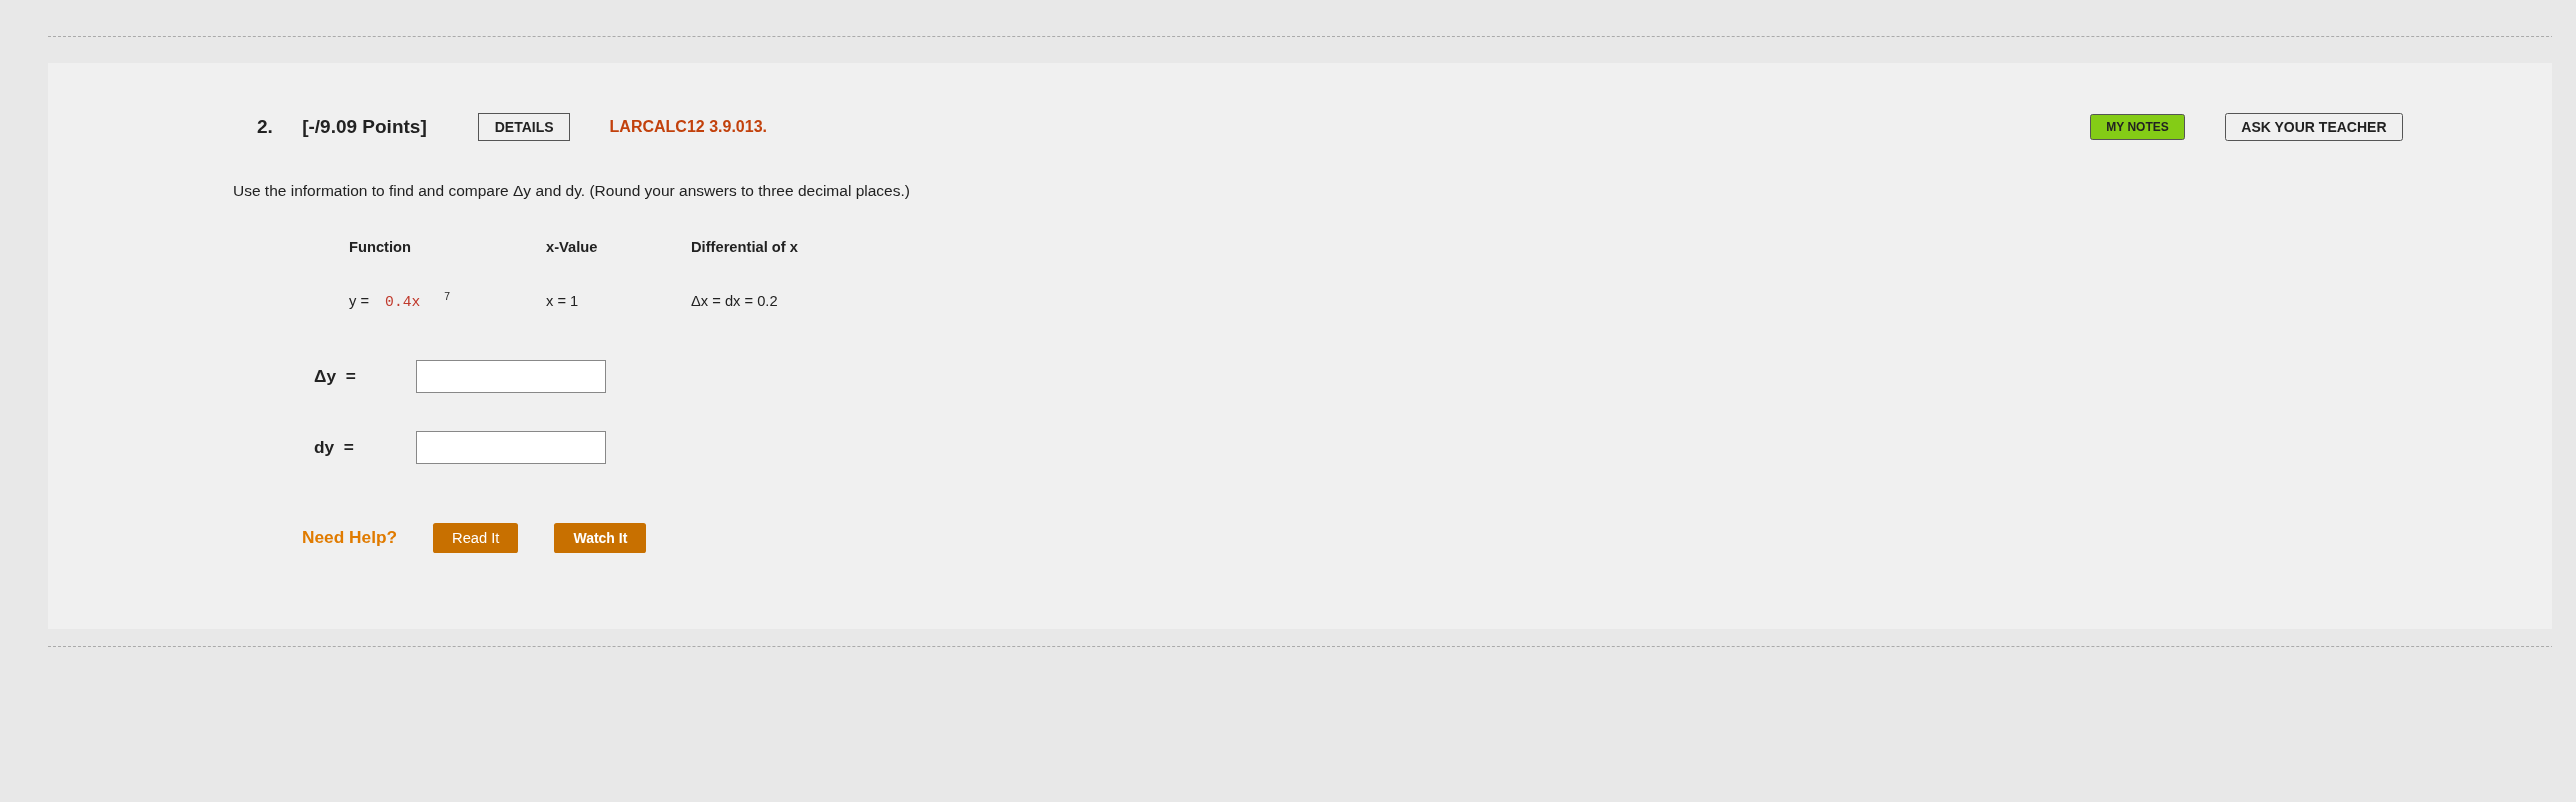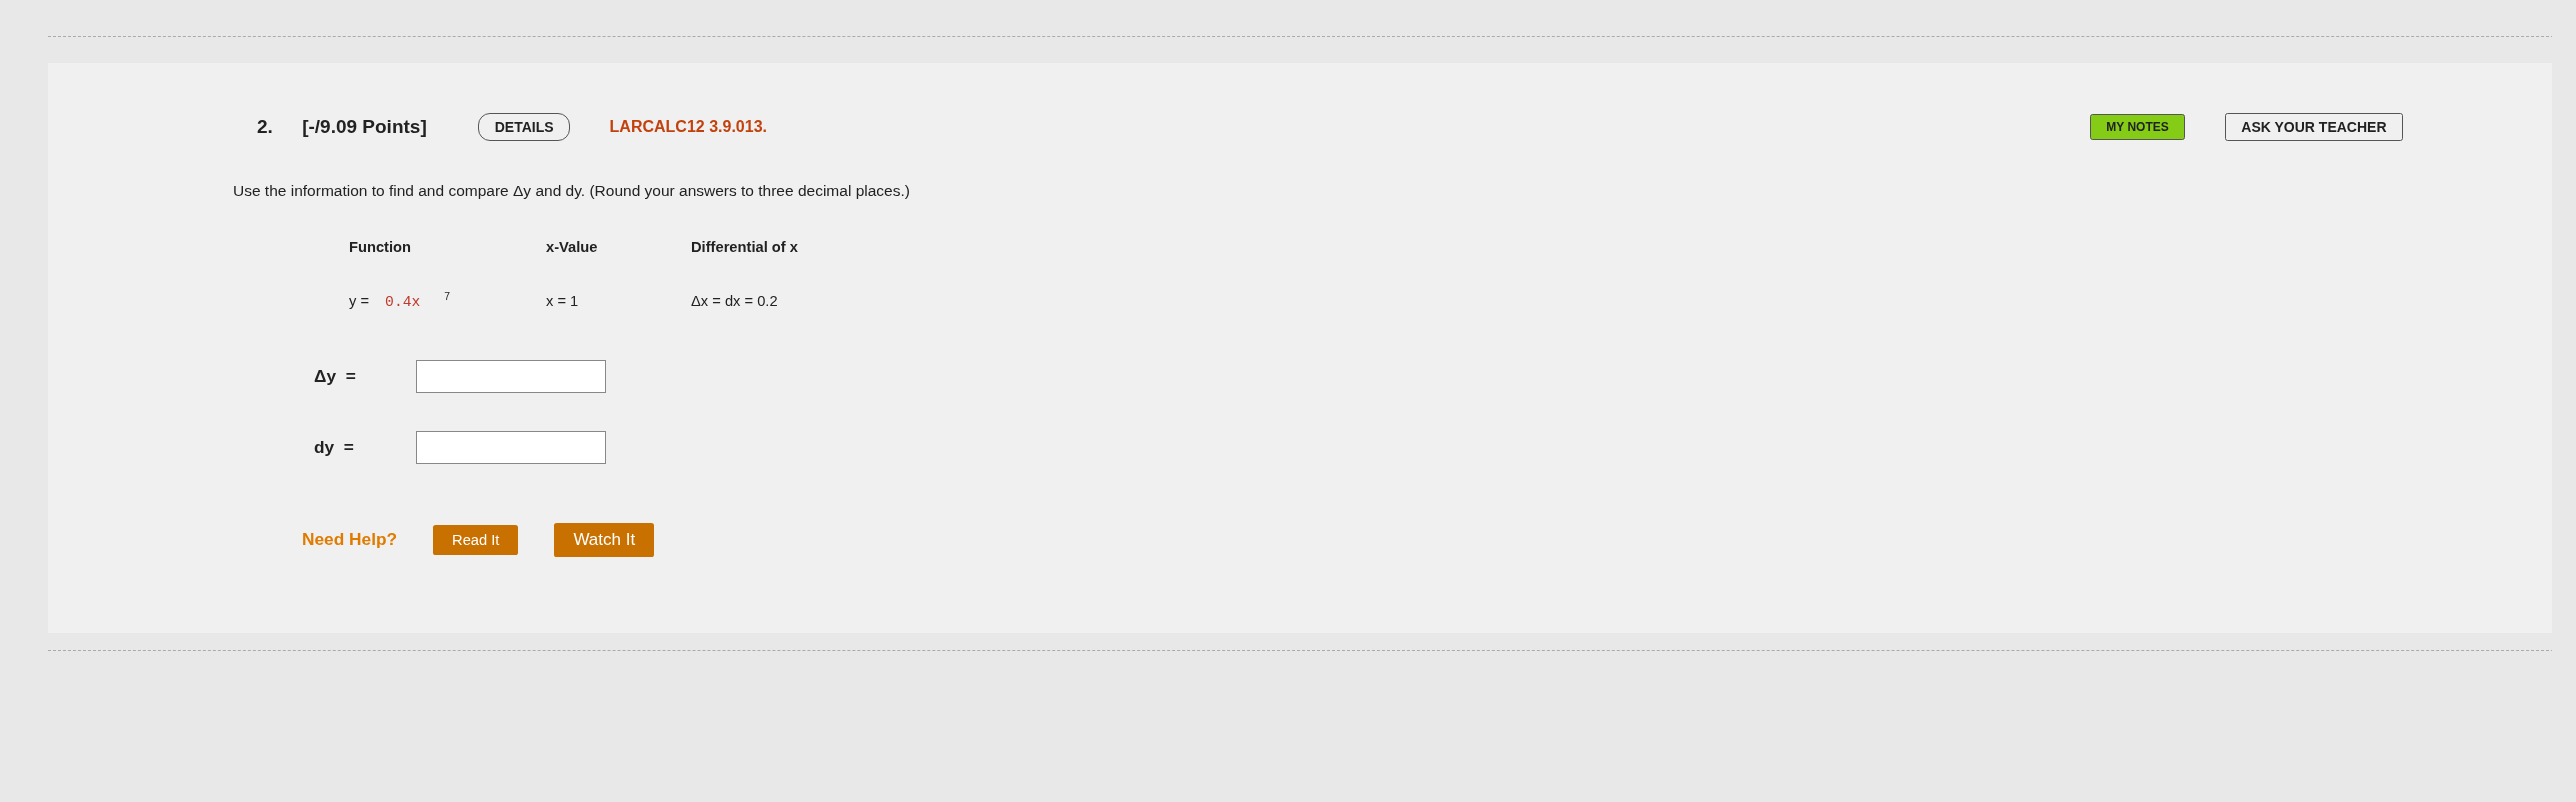--- a/index.html
+++ b/index.html
@@ -50,21 +50,21 @@
     }
 
     .details-btn {
       border: 1.7px solid #555;
       background: #f0f0f0;
       padding: 5.2px 15.5px;
       font-size: 14px;
       font-weight: bold;
       color: #222;
       cursor: pointer;
-      border-radius: 12px;
+      border-radius: 0;
     }
 
     .problem-id {
       font-size: 16px;
       font-weight: bold;
       color: #c2410c;
     }
 
     .spacer {
       flex: 1;
@@ -207,22 +207,22 @@
       font-weight: normal;
       cursor: pointer;
       border-radius: 2.6px;
     }
 
     .watch-it-btn {
       background: #c87000;
       color: #fff;
       border: none;
       padding: 7px 19px;
-      font-size: 17px;
-      font-weight: normal;
+      font-size: 14px;
+      font-weight: bold;
       cursor: pointer;
       border-radius: 2.6px;
     }
 
     .bottom-border {
       width: 100%;
       border-bottom: 1.7px dashed #aaa;
       margin-top: 17.3px;
     }
   </style>

